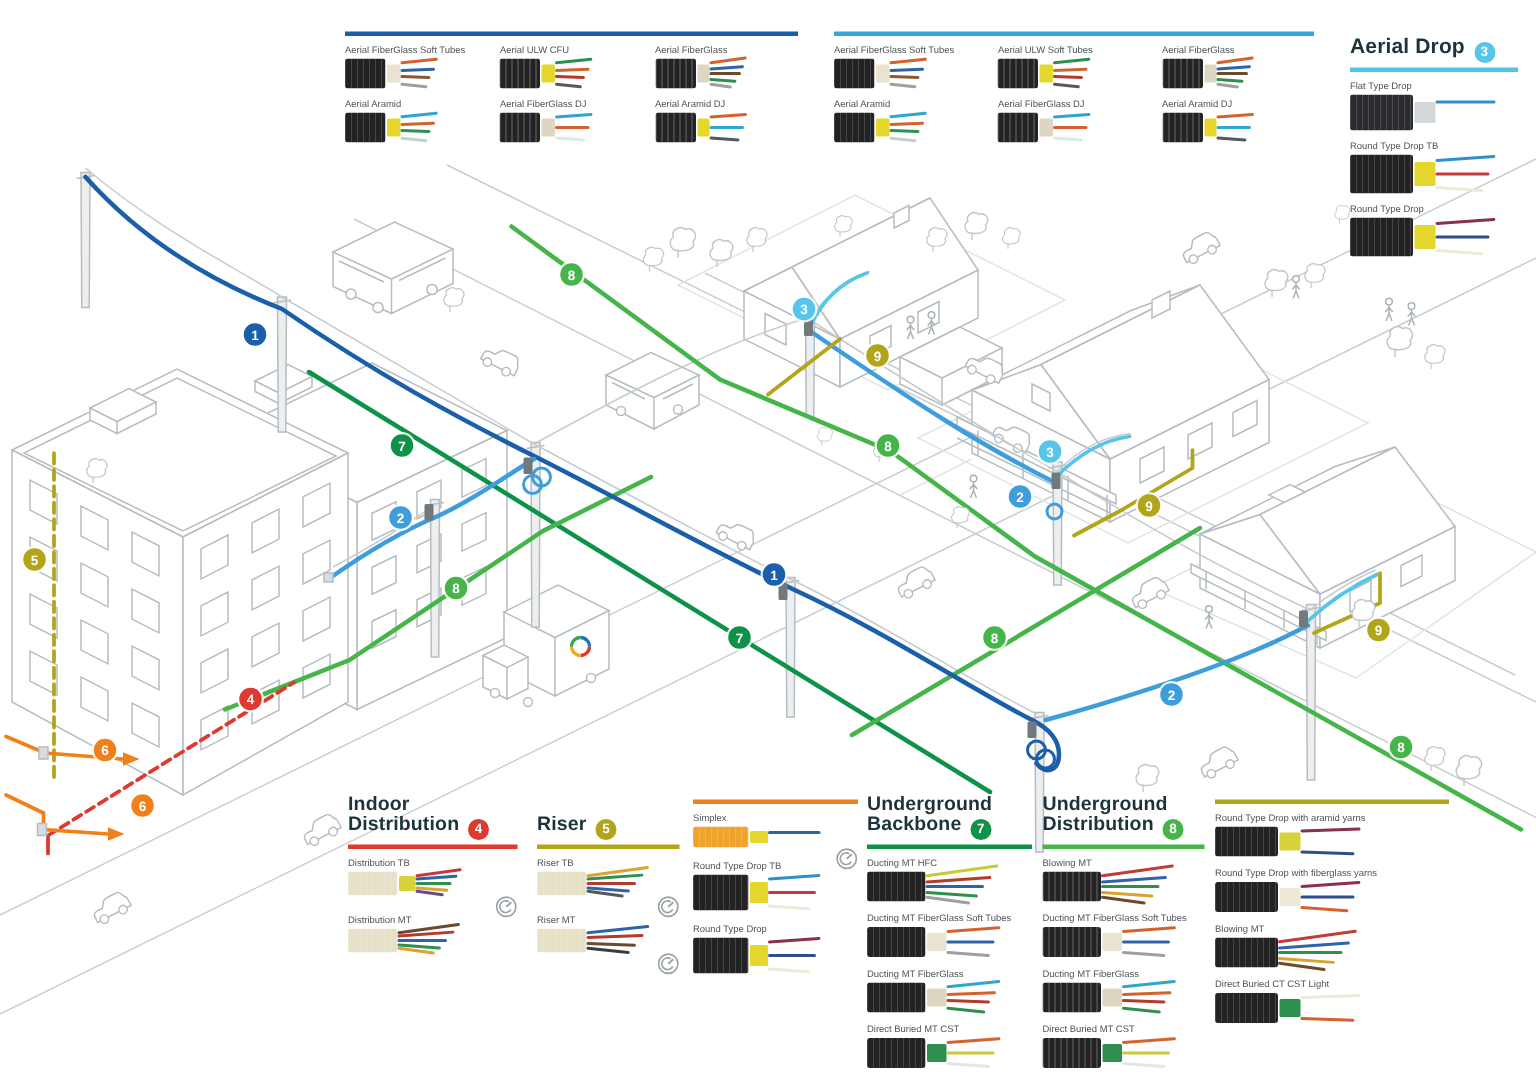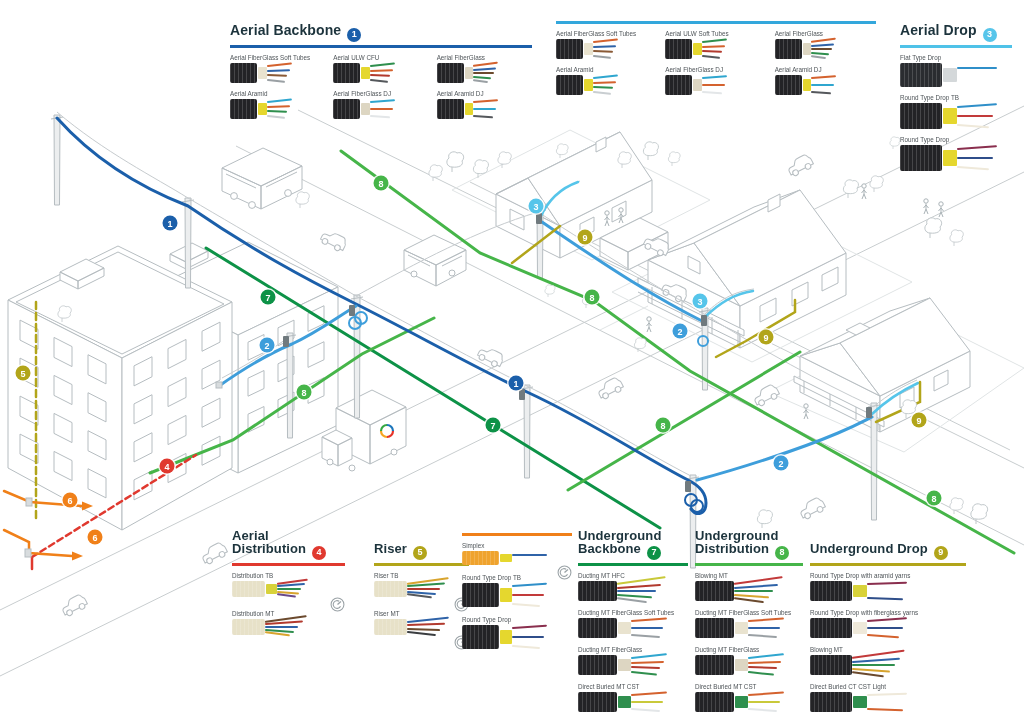--- a/index.html
+++ b/index.html
@@ -458,23 +458,20 @@
       <div class="scene-badge" style="left: 592px; top: 297px; background: rgb(70, 181, 73);">8</div>
       <div class="scene-badge" style="left: 304px; top: 392px; background: rgb(70, 181, 73);">8</div>
       <div class="scene-badge" style="left: 663px; top: 425px; background: rgb(70, 181, 73);">8</div>
       <div class="scene-badge" style="left: 934px; top: 498px; background: rgb(70, 181, 73);">8</div>
       <div class="scene-badge" style="left: 585px; top: 237px; background: rgb(178, 165, 26);">9</div>
       <div class="scene-badge" style="left: 766px; top: 337px; background: rgb(178, 165, 26);">9</div>
       <div class="scene-badge" style="left: 919px; top: 420px; background: rgb(178, 165, 26);">9</div>
     </div>
 <div id="legend-root">
       <section class="panel" style="left: 230px; top: 18px; width: 302px;">
-        <div class="ttl-wrap ttl-top">
-          <div class="ttl-line fs-top">Aerial Backbone<span class="badge-inline" style="background: rgb(27, 95, 170);">1</span></div>
-        </div>
         <div class="rule" style="background: rgb(27, 95, 170);"></div>
         <div class="items grid3">
           <div class="item">
             <div class="lbl">Aerial FiberGlass Soft Tubes</div>
             <div class="cable" style="width: 64px; height: 20px;">
               <div class="c-jacket" style="background: repeating-linear-gradient(90deg, rgba(255, 255, 255, 0.16) 0px, rgba(255, 255, 255, 0.16) 1px, transparent 1px, transparent 4px) rgb(35, 35, 38);"></div>
               <div class="c-inner" style="background: rgb(233, 227, 207);"></div>
               <div class="c-fan" style="height: 16px;">
                 <div class="fiber" style="background: rgb(212, 98, 46); width: 92%; top: 0px; transform: rotate(-6deg);"></div>
                 <div class="fiber" style="background: rgb(47, 99, 168); width: 83%; top: 4.66667px; transform: rotate(-2deg);"></div>
@@ -668,21 +665,21 @@
                 <div class="fiber" style="background: rgb(138, 47, 78); width: 92%; top: 0px; transform: rotate(-4deg);"></div>
                 <div class="fiber" style="background: rgb(47, 78, 138); width: 83%; top: 9.4px; transform: rotate(0deg);"></div>
                 <div class="fiber" style="background: rgb(239, 233, 218); width: 74%; top: 18.8px; transform: rotate(4deg);"></div>
               </div>
             </div>
           </div>
         </div>
       </section>
       <section class="panel" style="left: 232px; top: 530px; width: 113px;">
         <div class="ttl-wrap ttl-bot">
-          <div class="ttl-line fs-bot">Aerial</div>
+          <div class="ttl-line fs-bot">Indoor</div>
           <div class="ttl-line fs-bot">Distribution<span class="badge-inline" style="background: rgb(224, 57, 47);">4</span></div>
         </div>
         <div class="rule" style="background: rgb(224, 57, 47);"></div>
         <div class="items stack" style="row-gap: 13px; display: flex;">
           <div class="item">
             <div class="lbl">Distribution TB</div>
             <div class="cable" style="width: 78px; height: 16px;">
               <div class="c-jacket" style="background: repeating-linear-gradient(90deg, rgba(255, 255, 255, 0.16) 0px, rgba(255, 255, 255, 0.16) 1px, transparent 1px, transparent 4px) rgb(231, 225, 200);"></div>
               <div class="c-inner" style="background: rgb(216, 210, 58);"></div>
               <div class="c-fan" style="height: 12.8px;">
@@ -707,21 +704,21 @@
                 <div class="fiber" style="background: rgb(107, 74, 46); width: 92%; top: 0px; transform: rotate(-8deg);"></div>
                 <div class="fiber" style="background: rgb(178, 58, 46); width: 83%; top: 2.7px; transform: rotate(-4deg);"></div>
                 <div class="fiber" style="background: rgb(47, 99, 168); width: 74%; top: 5.4px; transform: rotate(0deg);"></div>
                 <div class="fiber" style="background: rgb(47, 143, 78); width: 65%; top: 8.1px; transform: rotate(4deg);"></div>
                 <div class="fiber" style="background: rgb(216, 164, 46); width: 56%; top: 10.8px; transform: rotate(8deg);"></div>
               </div>
             </div>
           </div>
         </div>
       </section>
-      <section class="panel" style="left: 374px; top: 530px; width: 95px;">
+      <section class="panel" style="left: 358px; top: 530px; width: 95px;">
         <div class="ttl-wrap ttl-bot">
           <div class="ttl-line fs-bot">Riser<span class="badge-inline" style="background: rgb(178, 165, 26);">5</span></div>
         </div>
         <div class="rule" style="background: rgb(178, 165, 26);"></div>
         <div class="items stack" style="row-gap: 13px; display: flex;">
           <div class="item">
             <div class="lbl">Riser TB</div>
             <div class="cable" style="width: 78px; height: 16px;">
               <div class="c-jacket" style="background: repeating-linear-gradient(90deg, rgba(255, 255, 255, 0.16) 0px, rgba(255, 255, 255, 0.16) 1px, transparent 1px, transparent 4px) rgb(231, 225, 200);"></div>
               <div class="c-fan" style="height: 12.8px;">
@@ -913,23 +910,20 @@
               <div class="c-fan" style="height: 16px;">
                 <div class="fiber" style="background: rgb(212, 98, 46); width: 92%; top: 0px; transform: rotate(-4deg);"></div>
                 <div class="fiber" style="background: rgb(201, 201, 58); width: 83%; top: 7px; transform: rotate(0deg);"></div>
                 <div class="fiber" style="background: rgb(227, 230, 232); width: 74%; top: 14px; transform: rotate(4deg);"></div>
               </div>
             </div>
           </div>
         </div>
       </section>
       <section class="panel" style="left: 810px; top: 530px; width: 156px;">
-        <div class="ttl-wrap ttl-bot">
-          <div class="ttl-line fs-bot">Underground Drop<span class="badge-inline" style="background: rgb(178, 165, 26);">9</span></div>
-        </div>
         <div class="rule" style="background: rgb(178, 165, 26);"></div>
         <div class="items stack" style="row-gap: 8px; display: flex;">
           <div class="item">
             <div class="lbl">Round Type Drop with aramid yarns</div>
             <div class="cable" style="width: 100px; height: 20px;">
               <div class="c-jacket" style="background: repeating-linear-gradient(90deg, rgba(255, 255, 255, 0.16) 0px, rgba(255, 255, 255, 0.16) 1px, transparent 1px, transparent 4px) rgb(35, 35, 38);"></div>
               <div class="c-inner" style="background: rgb(216, 210, 58);"></div>
               <div class="c-fan" style="height: 16px;">
                 <div class="fiber" style="background: rgb(138, 47, 78); width: 92%; top: 0px; transform: rotate(-2deg);"></div>
                 <div class="fiber" style="background: rgb(47, 78, 138); width: 83%; top: 14px; transform: rotate(2deg);"></div>

